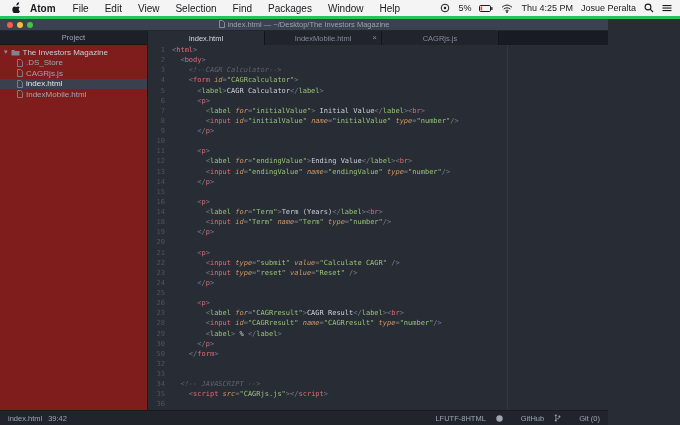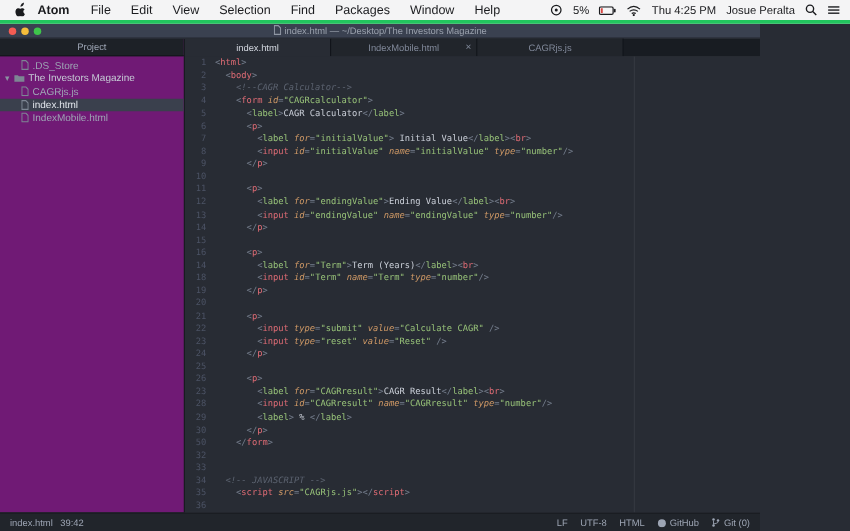--- a/index.html
+++ b/index.html
@@ -25,21 +25,21 @@
               display:flex; align-items:center; position:relative; flex:0 0 12px; }
   .traffic { display:flex; gap:4px; margin-left:7px; z-index:2; }
   .light { width:6px; height:6px; border-radius:50%; }
   .light.red{ background:#f45c53; } .light.yellow{ background:#f6bd3b; } .light.green{ background:#3ec54b; }
   .win-title { position:absolute; left:0; right:0; display:flex; justify-content:center;
                align-items:center; gap:3px; font-size:7.5px; color:#9aa1ad; }
 
   .workspace { flex:1; display:flex; min-height:0; }
 
   
-  .dock { width:148px; flex:0 0 148px; background:#701a75; border-right:1px solid #181b21;
+  .dock { width:148px; flex:0 0 148px; background:#7f1d1d; border-right:1px solid #181b21;
           display:flex; flex-direction:column; }
   .dock-header { height:14px; flex:0 0 14px; background:#1d2127; border-bottom:1px solid #14171d;
                  display:flex; align-items:center; justify-content:center;
                  font-size:7.5px; color:#9da5b4; }
   .tree { flex:1; padding-top:2px; font-size:8px; color:#9da5b4; overflow:hidden; }
   .tree-row { height:10.5px; display:flex; align-items:center; gap:3px; padding-left:4px; white-space:nowrap; }
   .tree-row.child { padding-left:17px; }
   .tree-row.selected { background:#3a404d; color:#e2e6ec; }
   .disclosure { font-size:7px; color:#8b93a2; }
   .root-label { color:#c6ccd6; }
@@ -71,22 +71,22 @@
   .tk-at { color:#d19a66; font-style:italic; }
   .tk-st { color:#98c379; }
   .tk-tx { color:#ccd1da; }
   .tk-cm { color:#5c6370; font-style:italic; }
 
   
   .statusbar { height:15px; flex:0 0 15px; background:#21252b; border-top:1px solid #181b21;
                display:flex; align-items:center; padding:0 8px; font-size:7.5px; color:#9da5b4; }
   .sb-left { display:flex; gap:6px; align-items:center; }
   .sb-right { margin-left:auto; display:flex; align-items:center; gap:10px; }
-  .sb-right [data-name^="statusbar-items"] { display:flex; gap:10px; }
-  .sb-chip { display:flex; align-items:center; gap:3px; }
+  .sb-right [data-name^="statusbar-items"] { display:flex; }
+  .sb-chip { display:flex; align-items:center; gap:18px; }
   .sb-chip svg { display:block; }
 </style>
 </head>
 <body>
 
 <div class="menubar" data-name="menu-bar">
   <div class="menu-left">
     <span class="apple-wrap" data-name="apple-menu">
       <span data-name="apple-icon">
         <svg width="10" height="12" viewBox="0 0 13 16">
@@ -165,38 +165,38 @@
     </div>
   </div>
 
   <div class="workspace">
 
     <div class="dock" data-name="tree-view-panel">
       <div class="dock-header" data-name="project-panel-header">
         <span data-name="project-panel-label">Project</span>
       </div>
       <div class="tree" data-name="file-tree">
-        <div class="tree-row child" data-name="tree-file">
-            <span class="file-icon" data-name="file-icon">
-              <svg width="6" height="8" viewBox="0 0 6 8">
-                <path d="M0.5 0.5 H3.6 L5.5 2.4 V7.5 H0.5 Z" fill="none" stroke="#7d8694" stroke-width="0.9"></path>
-              </svg>
-            </span>
-            <span data-name="file-name">.DS_Store</span>
-          </div>
-
-      <div class="tree-row" data-name="tree-root-folder">
+        <div class="tree-row" data-name="tree-root-folder">
           <span class="disclosure" data-name="chevron-down-icon">▾</span>
           <span class="folder-icon" data-name="folder-icon">
             <svg width="9" height="7" viewBox="0 0 9 7">
                 <path d="M0.5 1.1 H3.3 L4.1 2 H8.5 V6.4 H0.5 Z" fill="#7d8694"></path>
               </svg>
           </span>
           <span class="root-label" data-name="root-folder-name">The Investors Magazine</span>
         </div>
+
+      <div class="tree-row child" data-name="tree-file">
+            <span class="file-icon" data-name="file-icon">
+              <svg width="6" height="8" viewBox="0 0 6 8">
+                <path d="M0.5 0.5 H3.6 L5.5 2.4 V7.5 H0.5 Z" fill="none" stroke="#7d8694" stroke-width="0.9"></path>
+              </svg>
+            </span>
+            <span data-name="file-name">.DS_Store</span>
+          </div>
           <div class="tree-row child" data-name="tree-file">
             <span class="file-icon" data-name="file-icon">
               <svg width="6" height="8" viewBox="0 0 6 8">
                 <path d="M0.5 0.5 H3.6 L5.5 2.4 V7.5 H0.5 Z" fill="none" stroke="#7d8694" stroke-width="0.9"></path>
               </svg>
             </span>
             <span data-name="file-name">CAGRjs.js</span>
           </div>
           <div class="tree-row child selected" data-name="tree-file">
             <span class="file-icon" data-name="file-icon">

